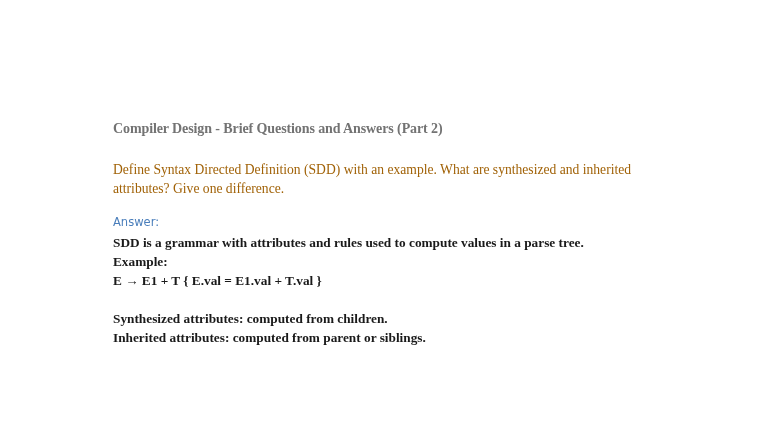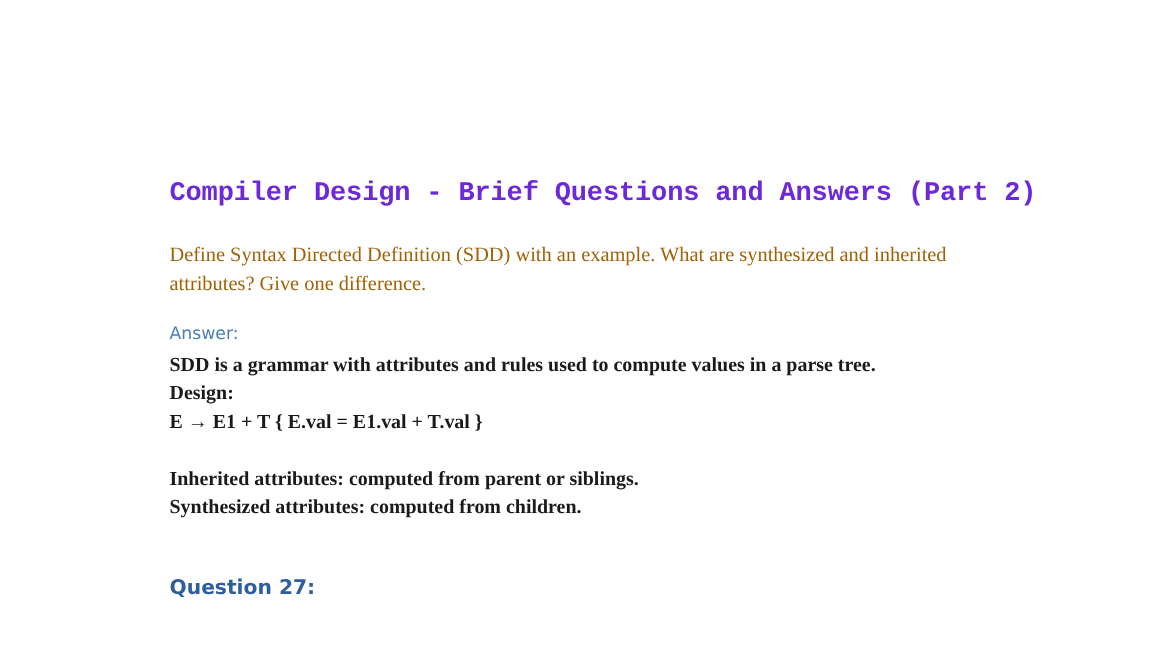--- a/index.html
+++ b/index.html
@@ -24,25 +24,25 @@
   }
 
   .content {
     position: absolute;
     left: 113px;
     top: 120px;
     width: 520px;
   }
 
   .doc-title {
-    font-family: Liberation Mono, monospace;
+    font-family: Liberation Serif, serif;
     font-weight: bold;
-    font-size: 18px;
+    font-size: 14px;
     line-height: 18px;
-    color: #6d28d9;
+    color: #737373;
     letter-spacing: -0.1px;
     margin: 0 0 22px 0;
     white-space: nowrap;
   }
 
   .q-heading {
     font-family: "DejaVu Sans", "Liberation Sans", sans-serif;
     font-weight: bold;
     font-size: 13.5px;
     line-height: 17px;
@@ -101,29 +101,26 @@
 
     <div class="question-block">
 
 
       <p class="q-body">Define Syntax Directed Definition (SDD) with an example. What are synthesized and inherited attributes? Give one difference.</p>
 
       <div class="answer-label">Answer:</div>
 
       <div class="a-body">
         <span class="a-line">SDD is a grammar with attributes and rules used to compute values in a parse tree.</span>
-        <span class="a-line">Design:</span>
+        <span class="a-line">Example:</span>
         <span class="a-line">E → E1 + T { E.val = E1.val + T.val }</span>
         <span class="blank-line"></span>
+        <span class="a-line">Synthesized attributes: computed from children.</span>
         <span class="a-line">Inherited attributes: computed from parent or siblings.</span>
-        <span class="a-line">Synthesized attributes: computed from children.</span>
         <span class="blank-line"></span>
       </div>
 
     </div>
 
-    <div class="question-block">
-      <h2 class="q-heading next">Question 27:</h2>
-    </div>
 
   </div>
 
 </div>
 
 </body></html>

